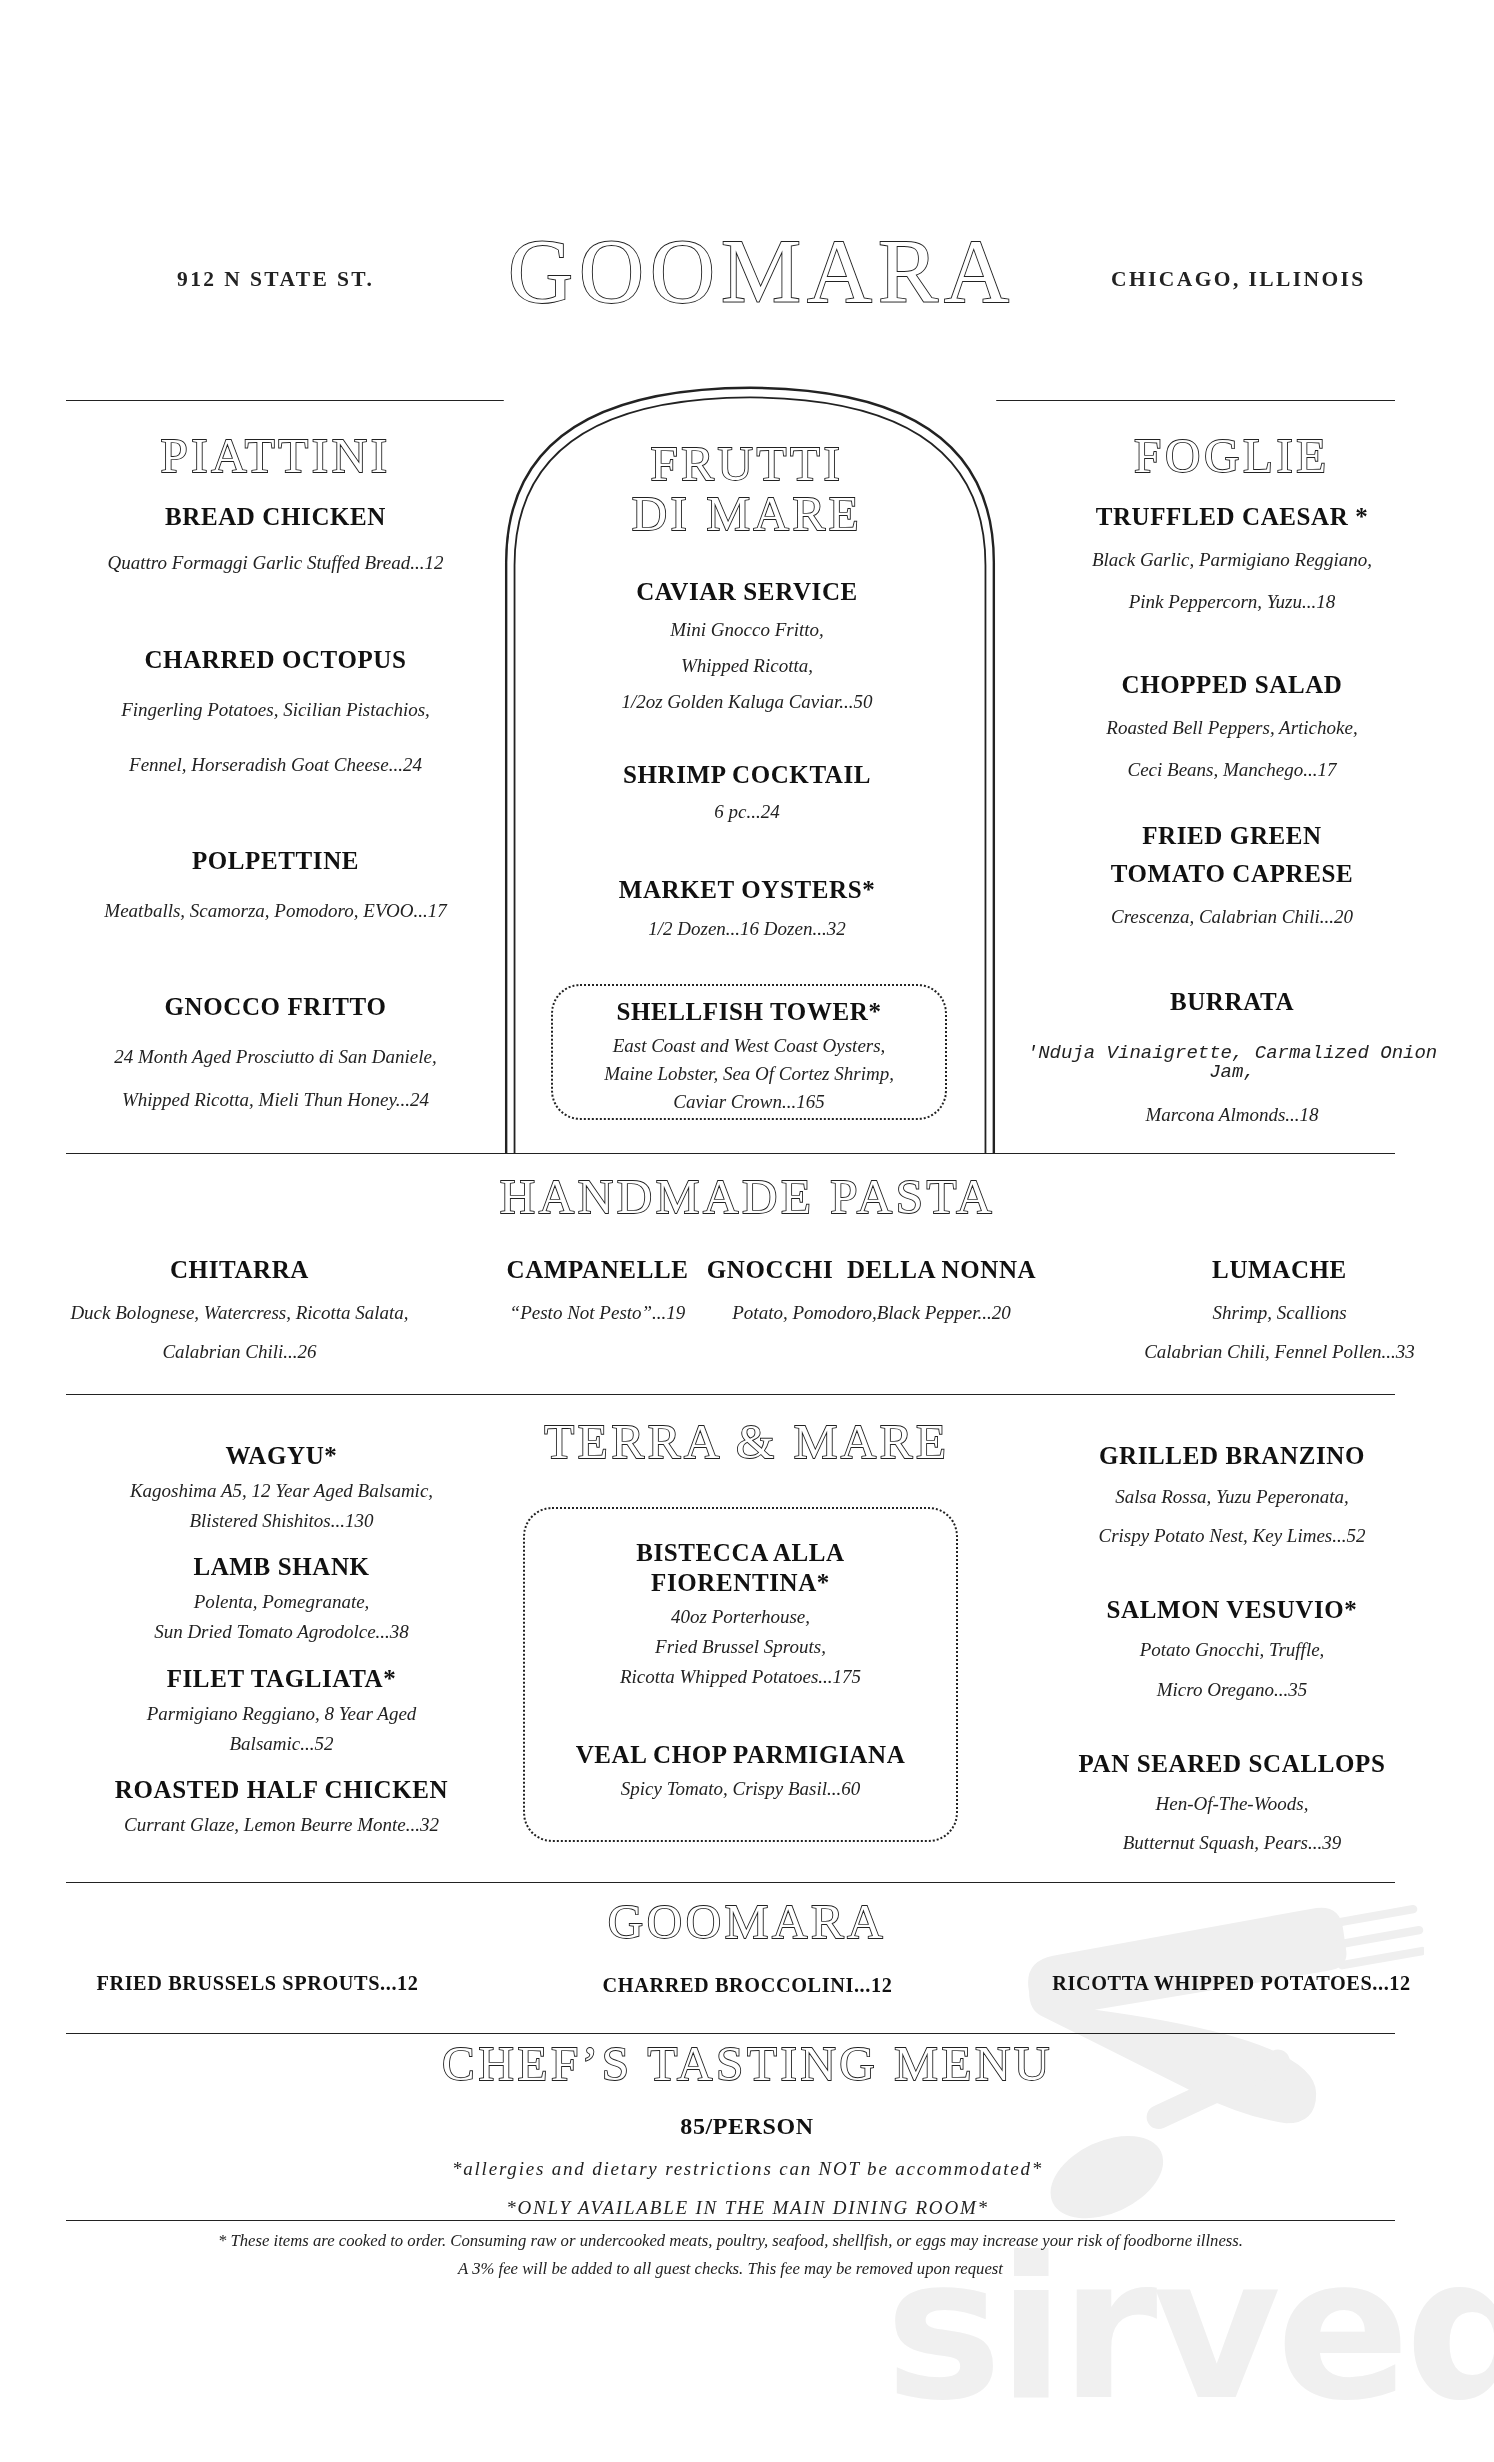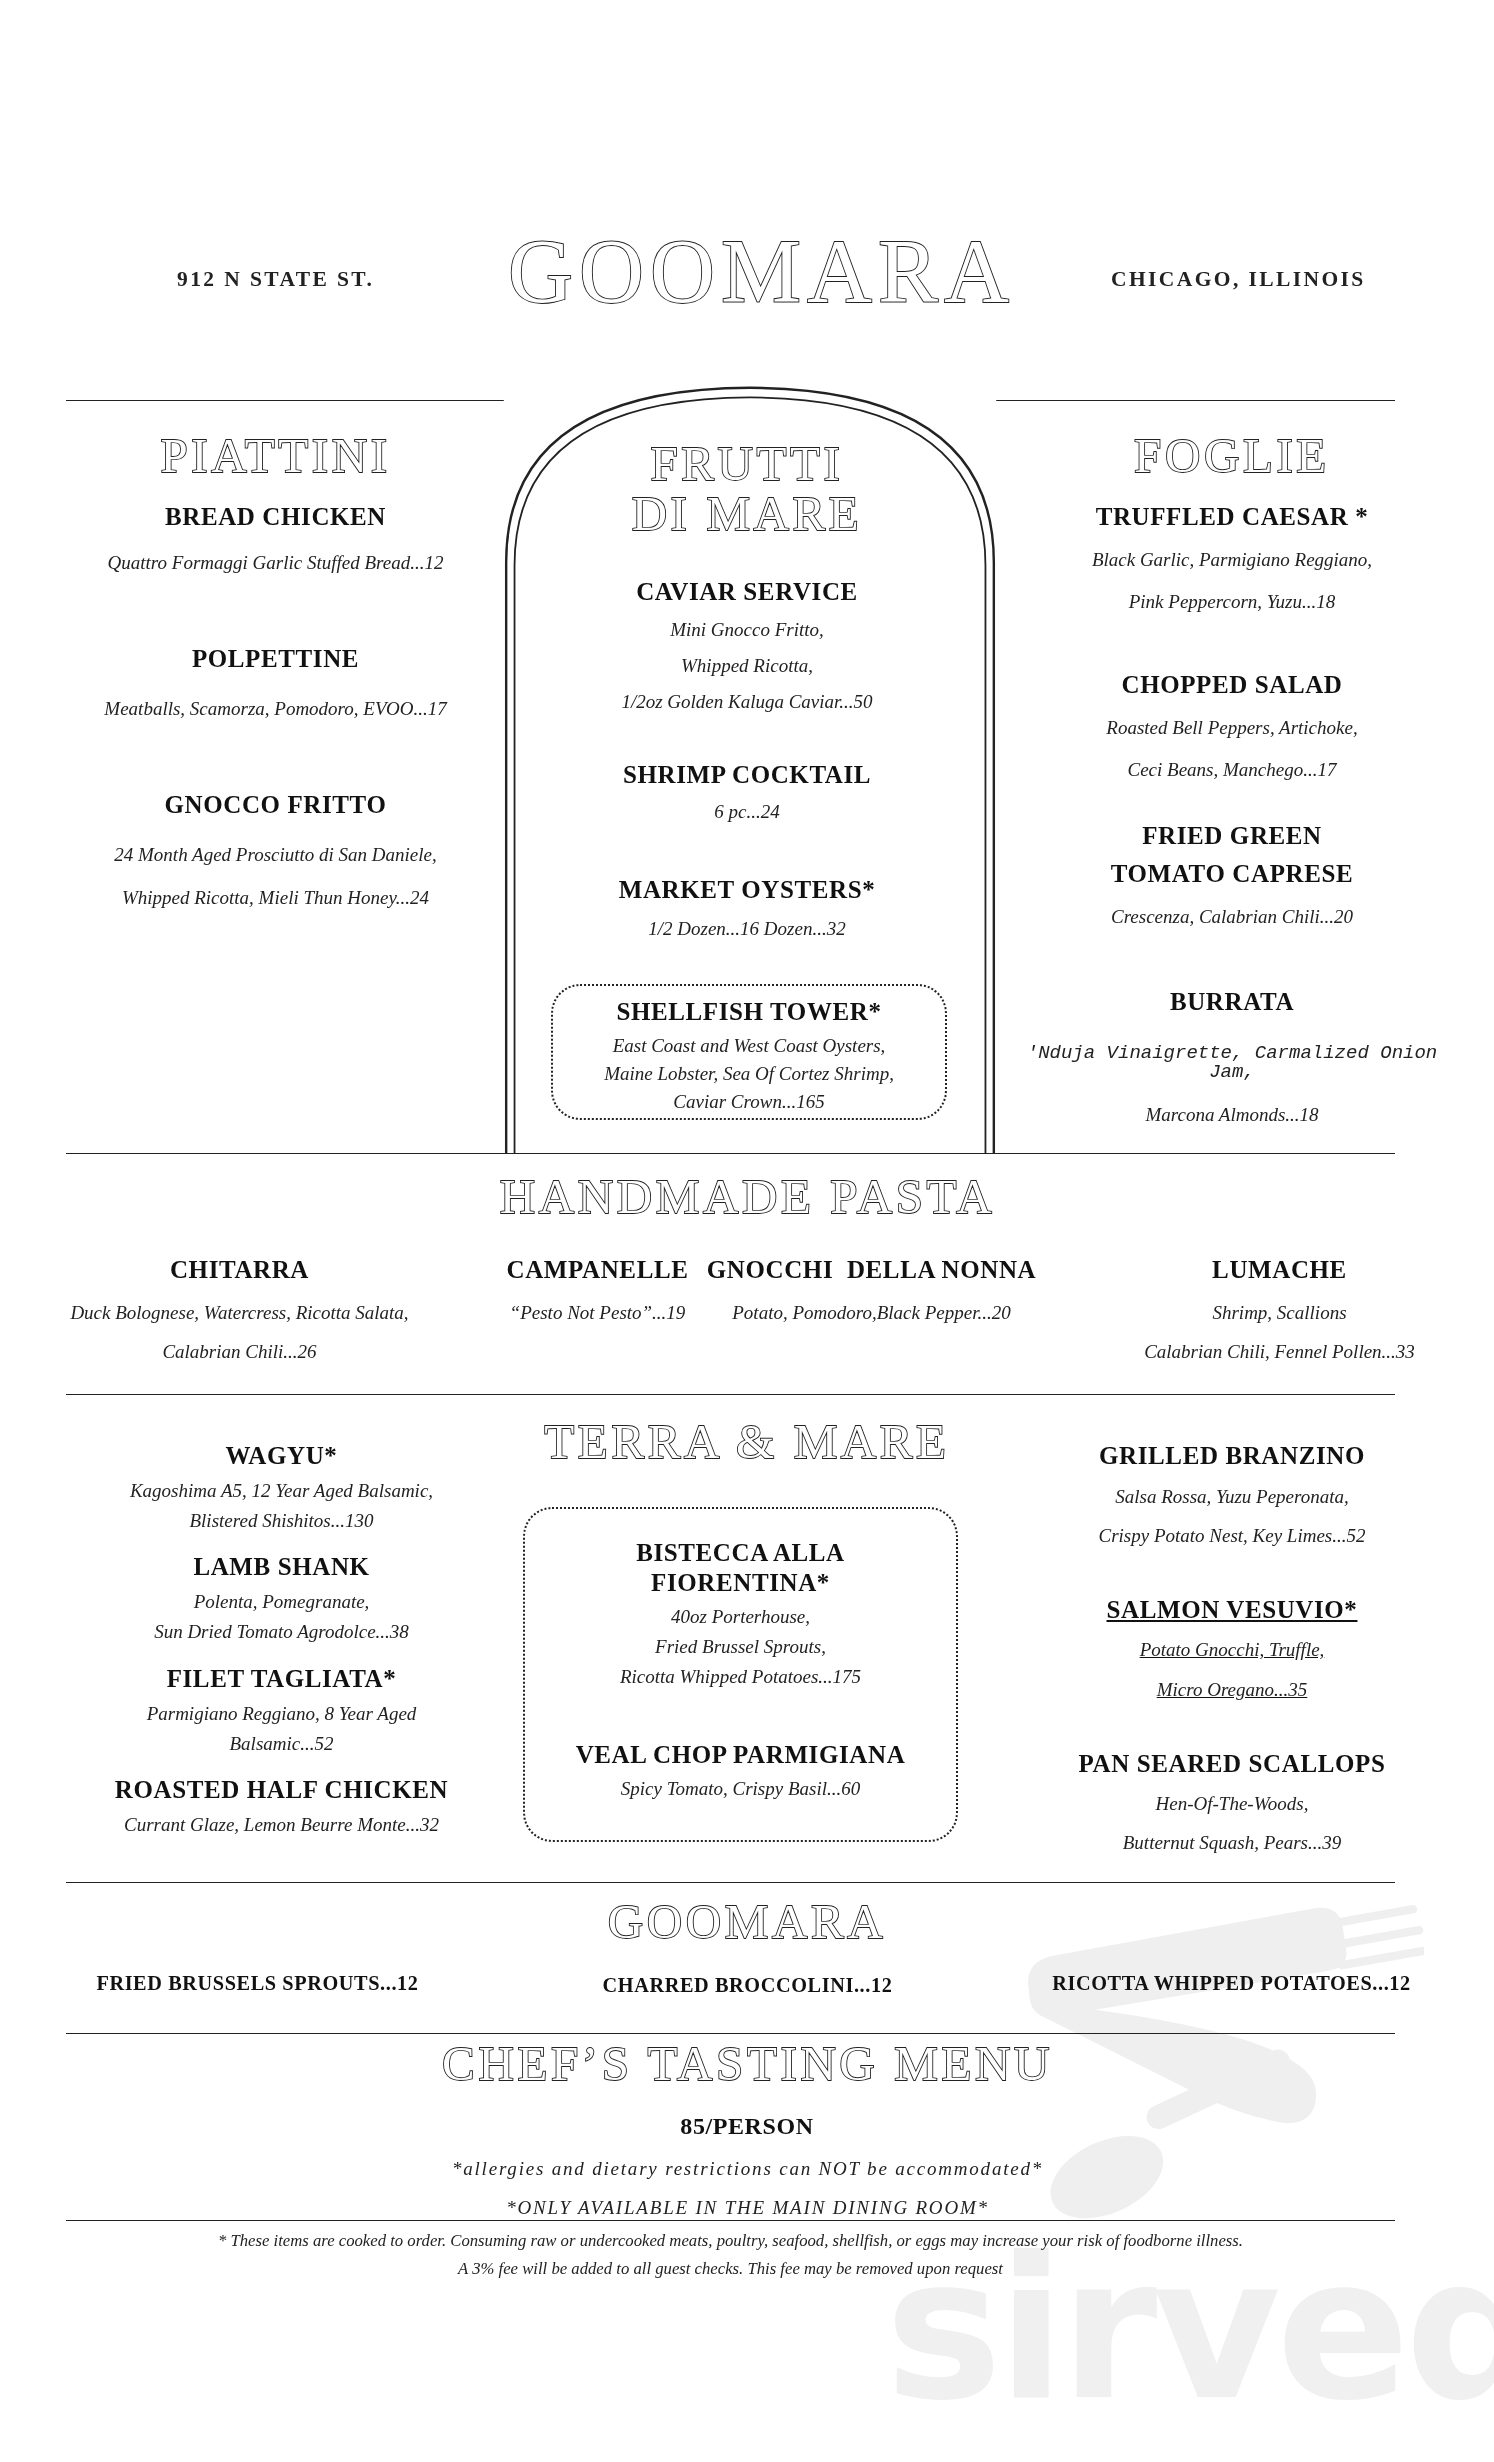--- a/index.html
+++ b/index.html
@@ -47,20 +47,25 @@
   <path d="M12 1290 L12 300 Q12 10 420 8 Q828 10 828 300 L828 1290" fill="none" stroke="#222" stroke-width="4"></path>
   <path d="M26 1290 L26 305 Q26 26 420 24 Q814 26 814 305 L814 1290" fill="none" stroke="#222" stroke-width="3"></path>
 </svg>
 
 <div class="col" style="left:60px; width:431px; top:431px;">
   <div class="engraved" style="font-size:49px; line-height:1;">PIATTINI</div>
   <div style="margin-top:21.5px;">
     <div class="item-name">BREAD CHICKEN</div>
     <div class="item-desc" style="margin-top:21.5px;">Quattro Formaggi Garlic Stuffed Bread...12</div>
   </div>
+  <div style="margin-top:73px;">
+    <div class="item-name">CHARRED OCTOPUS</div>
+    <div class="item-desc" style="margin-top:25px;">Fingerling Potatoes, Sicilian Pistachios,</div>
+    <div class="item-desc" style="margin-top:36px;">Fennel, Horseradish Goat Cheese...24</div>
+  </div>
   <div style="margin-top:72px;">
     <div class="item-name">POLPETTINE</div>
     <div class="item-desc" style="margin-top:25px;">Meatballs, Scamorza, Pomodoro, EVOO...17</div>
   </div>
   <div style="margin-top:72px;">
     <div class="item-name">GNOCCO FRITTO</div>
     <div class="item-desc" style="margin-top:25px;">24 Month Aged Prosciutto di San Daniele,</div>
     <div class="item-desc" style="margin-top:24px;">Whipped Ricotta, Mieli Thun Honey...24</div>
   </div>
 </div>
@@ -175,21 +180,21 @@
     <div class="item-desc" style="margin-top:4.8px; line-height:30px;">Spicy Tomato, Crispy Basil...60</div>
   </div>
 </div>
 
 <div class="col" style="left:1011px; width:442px; top:1441px;">
   <div>
     <div class="item-name">GRILLED BRANZINO</div>
     <div class="item-desc" style="margin-top:15.5px;">Salsa Rossa, Yuzu Peperonata,</div>
     <div class="item-desc" style="margin-top:20.3px;">Crispy Potato Nest, Key Limes...52</div>
   </div>
-  <div style="margin-top:50px;text-decoration:underline;">
+  <div style="margin-top:50px;">
     <div class="item-name">SALMON VESUVIO*</div>
     <div class="item-desc" style="margin-top:15.5px;">Potato Gnocchi, Truffle,</div>
     <div class="item-desc" style="margin-top:20.3px;">Micro Oregano...35</div>
   </div>
   <div style="margin-top:50px;">
     <div class="item-name">PAN SEARED SCALLOPS</div>
     <div class="item-desc" style="margin-top:15.5px;">Hen-Of-The-Woods,</div>
     <div class="item-desc" style="margin-top:20.3px;">Butternut Squash, Pears...39</div>
   </div>
 </div>

